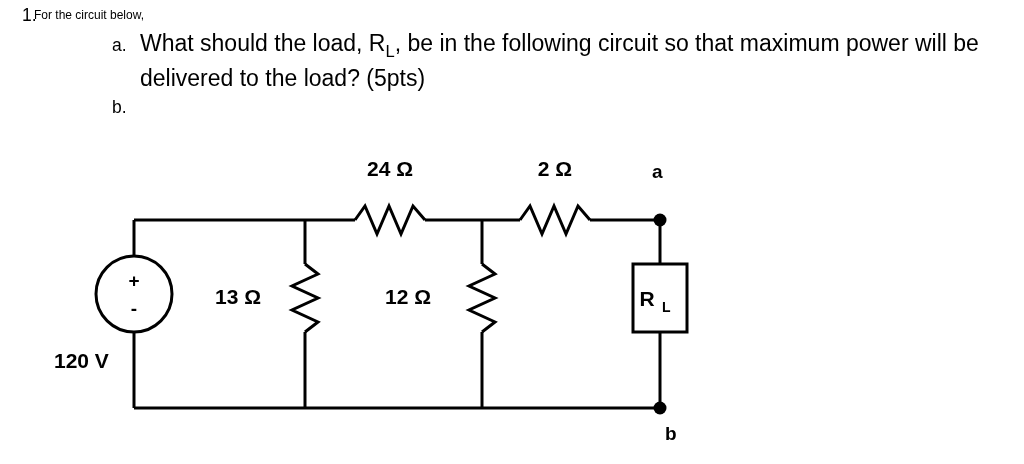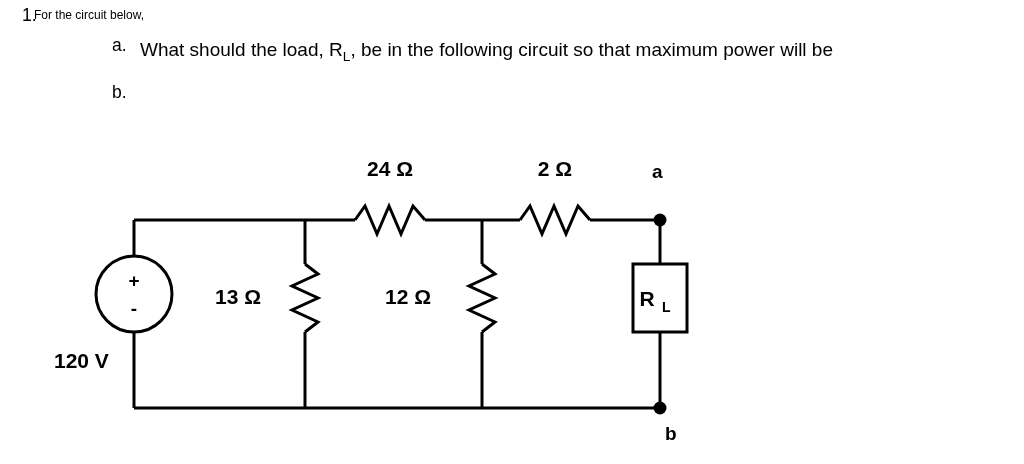--- a/index.html
+++ b/index.html
@@ -50,22 +50,22 @@
     margin-left: 0;
   }
   .sub-label {
     width: 140px;
     box-sizing: border-box;
     padding-left: 112px;
     font-size: 17.5px;
     line-height: 30px;
   }
   .sub-text {
-    font-size: 19px;
-    line-height: 40px;
+    font-size: 23px;
+    line-height: 27px;
     max-width: 860px;
   }
   .sub-text .cont {
     display: block;
   }
   sub {
     font-size: 0.72em;
   }
 
   
@@ -133,20 +133,21 @@
 
     <div class="q-row">
       <div class="q-num">1.</div>
       <div class="q-main">For the circuit below,</div>
     </div>
 
     <div class="sub-row">
       <div class="sub-label">a.</div>
       <div class="sub-text">
         <span>What should the load, R</span><sub>L</sub><span>, be in the following circuit so that maximum power will be</span>
+        <span class="cont">delivered to the load?  (5pts)</span>
       </div>
     </div>
 
     <div class="sub-row">
       <div class="sub-label">b.</div>
     </div>
   </div>
 
   <div class="circuit">
     <svg width="1024" height="312" viewBox="0 0 1024 312" xmlns="http://www.w3.org/2000/svg">

